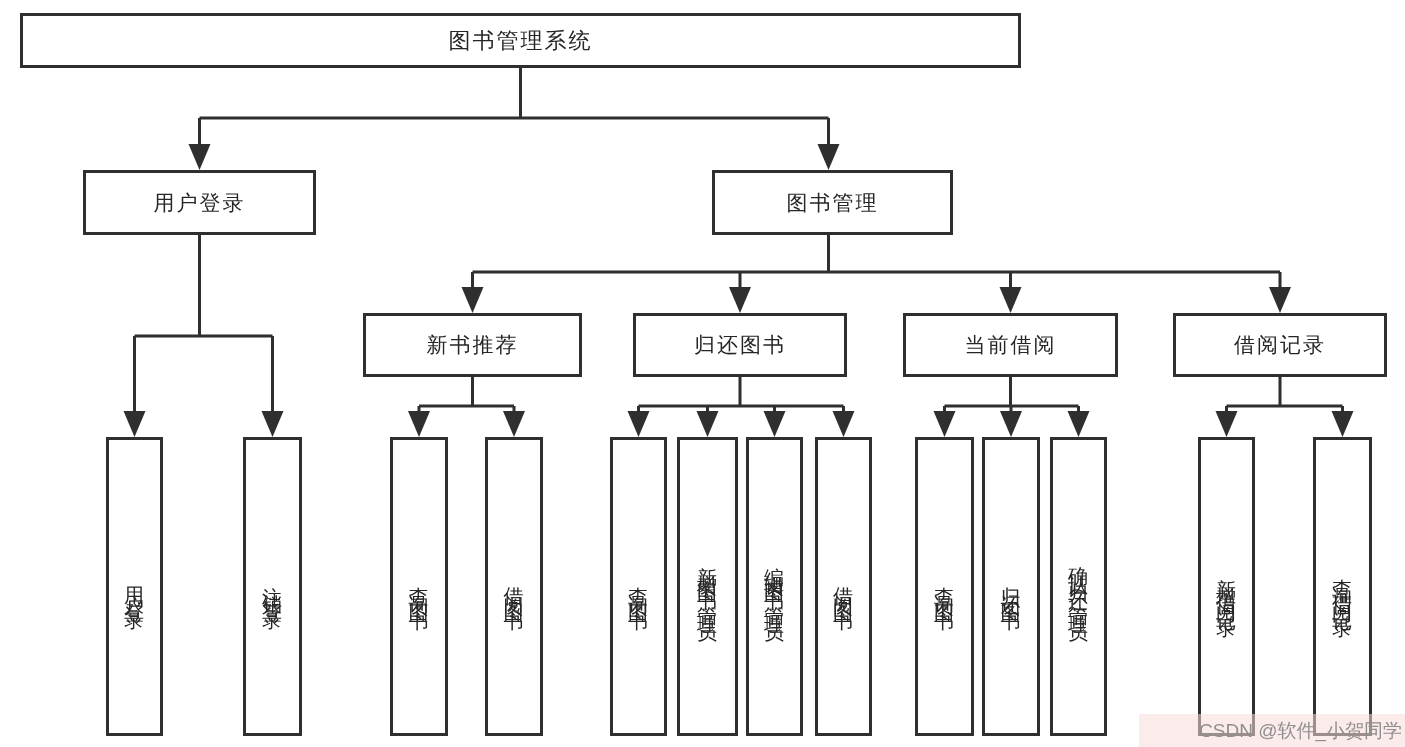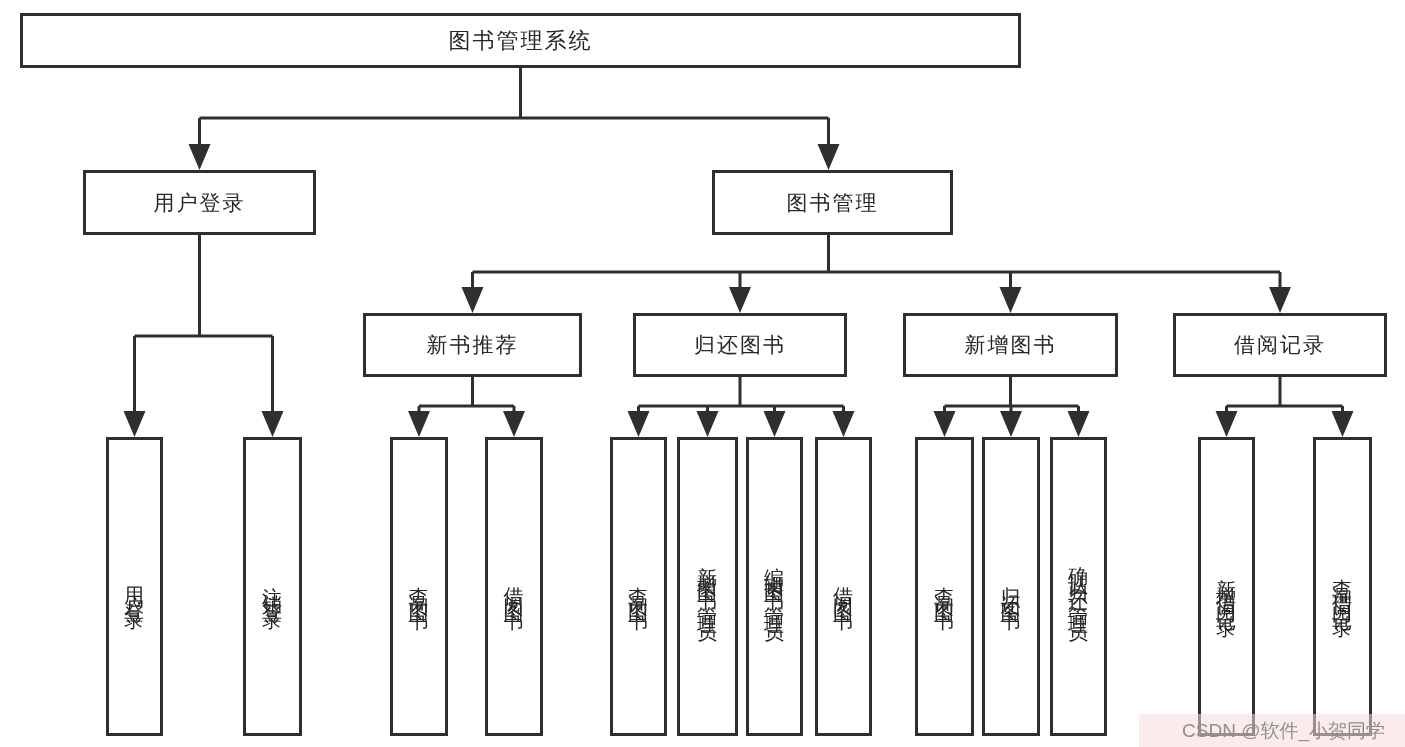--- a/index.html
+++ b/index.html
@@ -38,21 +38,21 @@
     writing-mode:vertical-rl;
     font-size:20px;letter-spacing:8px;
     line-height:1;white-space:nowrap;
     color:var(--text);
   }
   .watermark-band{
     position:absolute;right:0;bottom:0;z-index:3;
     width:266px;height:33px;
     background:var(--wm-bg);
     display:flex;align-items:center;justify-content:flex-end;
-    padding-right:20px;box-sizing:border-box;
+    padding-right:3px;box-sizing:border-box;
   }
   .watermark-band span{
     font-size:19px;color:var(--wm-text);white-space:nowrap;
   }
 </style>
 </head>
 <body>
 
 <div class="stage">
 
@@ -103,21 +103,21 @@
     <span>图书管理</span>
   </div>
 
   <div class="box h" style="left:363px;top:313px;width:219px;height:64px">
     <span>新书推荐</span>
   </div>
   <div class="box h" style="left:633px;top:313px;width:214px;height:64px">
     <span>归还图书</span>
   </div>
   <div class="box h" style="left:903px;top:313px;width:215px;height:64px">
-    <span>新增图书</span>
+    <span>当前借阅</span>
   </div>
   <div class="box h" style="left:1173px;top:313px;width:214px;height:64px">
     <span>借阅记录</span>
   </div>
 
   <div class="box v" style="left:106px;top:437px;width:57px;height:299px">
     <span>用户登录</span>
   </div>
   <div class="box v" style="left:243px;top:437px;width:59px;height:299px">
     <span>注销登录</span>

